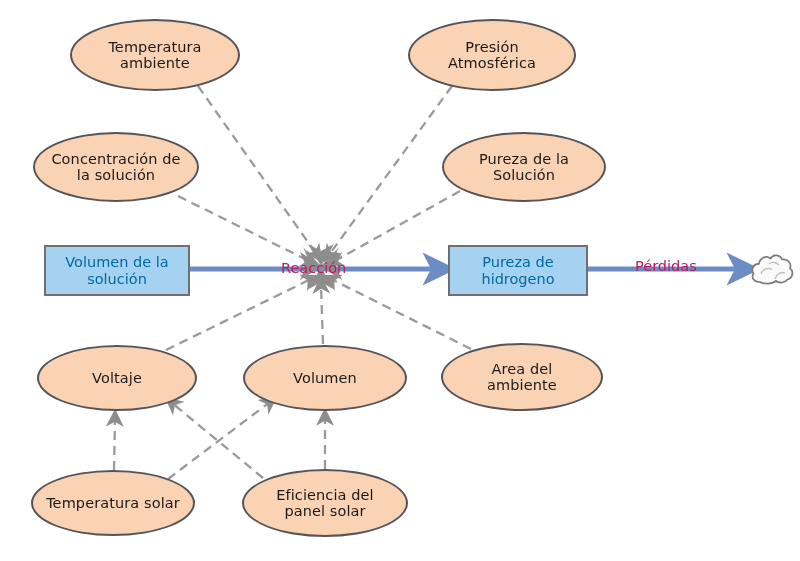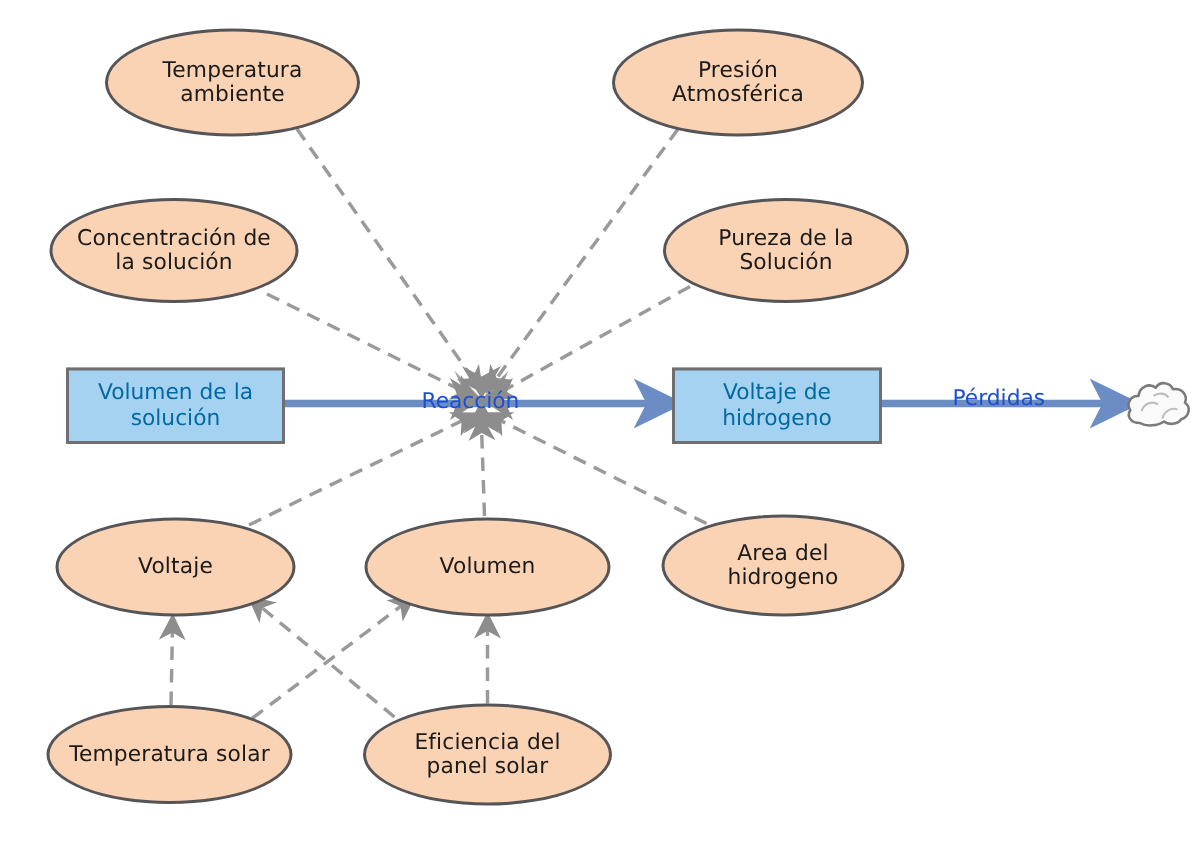--- a/index.html
+++ b/index.html
@@ -63,21 +63,21 @@
     color: #0369a1;
     font-size: 14.5px;
     line-height: 1.14;
     z-index: 6;
   }
   .rect-node .lbl { white-space: pre-line; }
 
   
   .flow-label {
     position: absolute;
-    color: #1d4ed8;
+    color: #be185d;
     font-size: 14.5px;
     background: transparent;
     white-space: nowrap;
     z-index: 8;
     text-align: right;
   }
 
   
   .cloud-node {
     position: absolute;
@@ -154,39 +154,39 @@
   <div class="ellipse-node" style="left:37px; top:345px; width:160px; height:66px;">
     <span class="lbl">Voltaje</span>
   </div>
 
   <div class="ellipse-node" style="left:243px; top:345px; width:164px; height:66px;">
     <span class="lbl">Volumen</span>
   </div>
 
   <div class="ellipse-node" style="left:441px; top:343px; width:162px; height:68px;">
     <span class="lbl">Area del
-hidrogeno</span>
+ambiente</span>
   </div>
 
   <div class="ellipse-node" style="left:31px; top:470px; width:164px; height:66px;">
     <span class="lbl">Temperatura solar</span>
   </div>
 
   <div class="ellipse-node" style="left:242px; top:469px; width:166px; height:68px;">
     <span class="lbl">Eficiencia del
 panel solar</span>
   </div>
 
   <div class="rect-node" style="left:44px; top:245px; width:146px; height:51px;">
     <span class="lbl">Volumen de la
 solución</span>
   </div>
 
   <div class="rect-node" style="left:448px; top:245px; width:140px; height:51px;">
-    <span class="lbl">Voltaje de
+    <span class="lbl">Pureza de
 hidrogeno</span>
   </div>
 
   <div class="flow-label" style="left:281px; top:260px;">Reacción</div>
 
   <div class="flow-label" style="left:635px; top:258px;">Pérdidas</div>
 
   <div class="cloud-node" style="left:748px; top:250px; width:48px; height:40px;">
     <svg width="48" height="40" viewBox="0 0 48 40" xmlns="http://www.w3.org/2000/svg">
       <path d="M12,32 C5.5,32 3,27.5 5.5,23.5 C2.5,19 6,13.5 11,14

